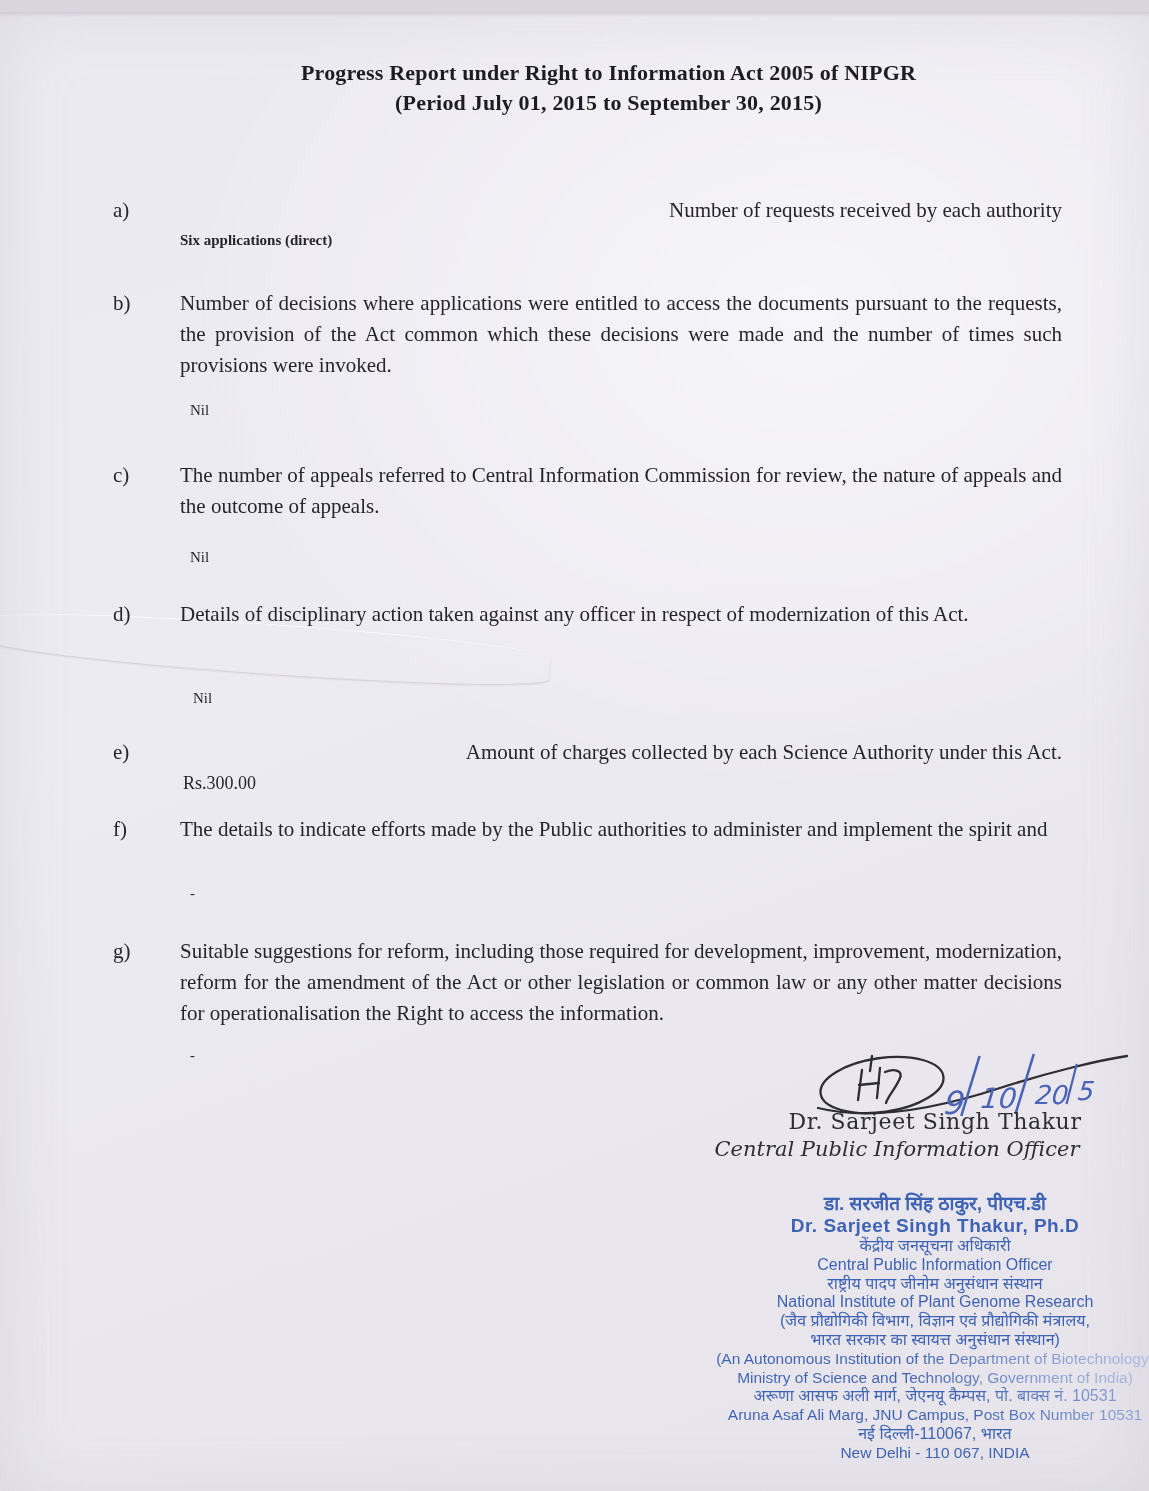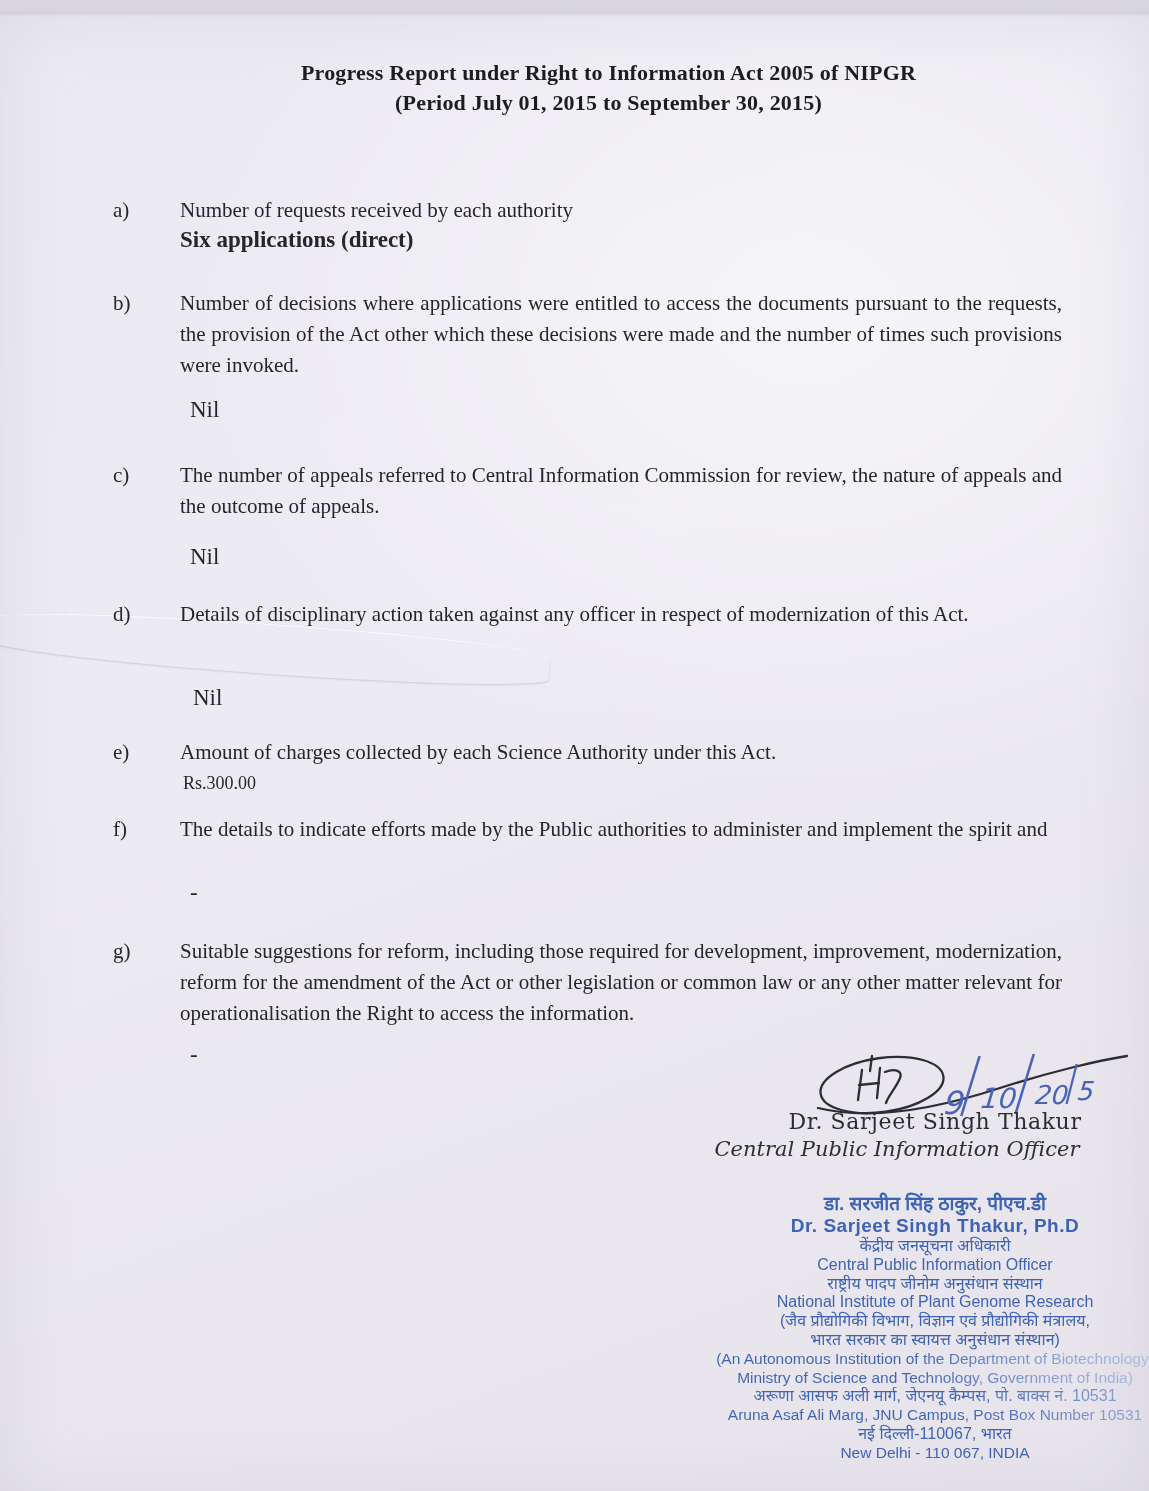--- a/index.html
+++ b/index.html
@@ -28,22 +28,22 @@
   }
   .title{
     position:absolute; top:46px; left:0; width:100%;
     text-align:center; transform:translateX(34px);
     font-weight:bold; font-size:22px; line-height:30px; color:#1d1c22;
     letter-spacing:0.2px;
   }
   .item{ position:absolute; left:113px; width:950px; font-size:21px; line-height:31px; }
   .item .lbl{ position:absolute; left:0; top:0; }
   .item .txt{ margin-left:67px; width:882px; text-align:justify; }
-  .item .txt.nj{ text-align:left; }
-  .ans{ position:absolute; font-size:23px; line-height:30px; }
+  .item .txt.nj{ text-align:right; }
+  .ans{ position:absolute; font-size:15px; line-height:30px; }
   .ans.bold{ font-weight:bold; }
   .ans.small{ font-size:18px;text-align:right; }
 
   
   .sig-svg{ position:absolute; left:795px; top:1028px; }
   .sig-name{
     position:absolute; top:1097px; left:700px; width:470px; text-align:center;
     font-family:"DejaVu Serif", serif; font-size:22px; letter-spacing:0.6px; color:#2e2d34;
   }
   .sig-role{
@@ -86,21 +86,21 @@
   </div>
 
   <div class="item" style="top:183px">
     <span class="lbl">a)</span>
     <div class="txt nj">Number of requests received by each authority</div>
   </div>
   <div class="ans bold" style="top:213px; left:180px">Six applications (direct)</div>
 
   <div class="item" style="top:276px">
     <span class="lbl">b)</span>
-    <div class="txt">Number of decisions where applications were entitled to access the documents pursuant to the requests, the provision of the Act other which these decisions were made and the number of times such provisions were invoked.</div>
+    <div class="txt">Number of decisions where applications were entitled to access the documents pursuant to the requests, the provision of the Act common which these decisions were made and the number of times such provisions were invoked.</div>
   </div>
   <div class="ans" style="top:383px; left:190px">Nil</div>
 
   <div class="item" style="top:448px">
     <span class="lbl">c)</span>
     <div class="txt">The number of appeals referred to Central Information Commission for review, the nature of appeals and the outcome of appeals.</div>
   </div>
   <div class="ans" style="top:530px; left:190px">Nil</div>
 
   <div class="item" style="top:587px">
@@ -116,21 +116,21 @@
   <div class="ans small" style="top:756px; left:183px">Rs.300.00</div>
 
   <div class="item" style="top:802px">
     <span class="lbl">f)</span>
     <div class="txt">The details to indicate efforts made by the Public authorities to administer and implement the spirit and</div>
   </div>
   <div class="ans" style="top:866px; left:190px">-</div>
 
   <div class="item" style="top:924px">
     <span class="lbl">g)</span>
-    <div class="txt">Suitable suggestions for reform, including those required for development, improvement, modernization, reform for the amendment of the Act or other legislation or common law or any other matter relevant for operationalisation the Right to access the information.</div>
+    <div class="txt">Suitable suggestions for reform, including those required for development, improvement, modernization, reform for the amendment of the Act or other legislation or common law or any other matter decisions for operationalisation the Right to access the information.</div>
   </div>
   <div class="ans" style="top:1028px; left:190px">-</div>
 
   <svg class="sig-svg" width="345" height="95" viewBox="0 0 345 95">
     <g fill="none" stroke="#2e2d33" stroke-width="2.3" stroke-linecap="round">
       <ellipse cx="87" cy="45" rx="62" ry="27" transform="rotate(-8 87 45)"></ellipse>
       <path d="M67,30 L63,60"></path>
       <path d="M85,28 L82,58"></path>
       <path d="M64,45 L84,43"></path>
       <path d="M77,16 L75,31"></path>

